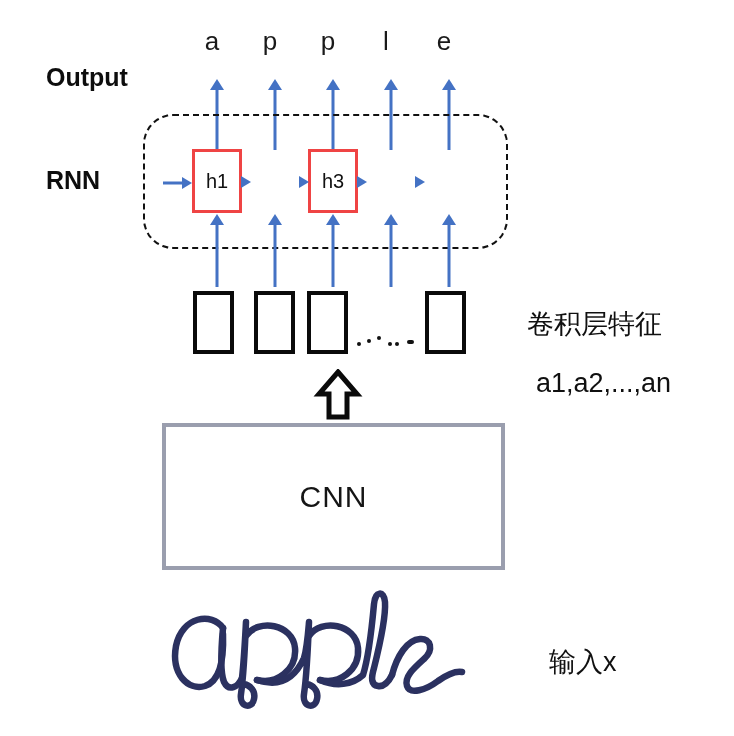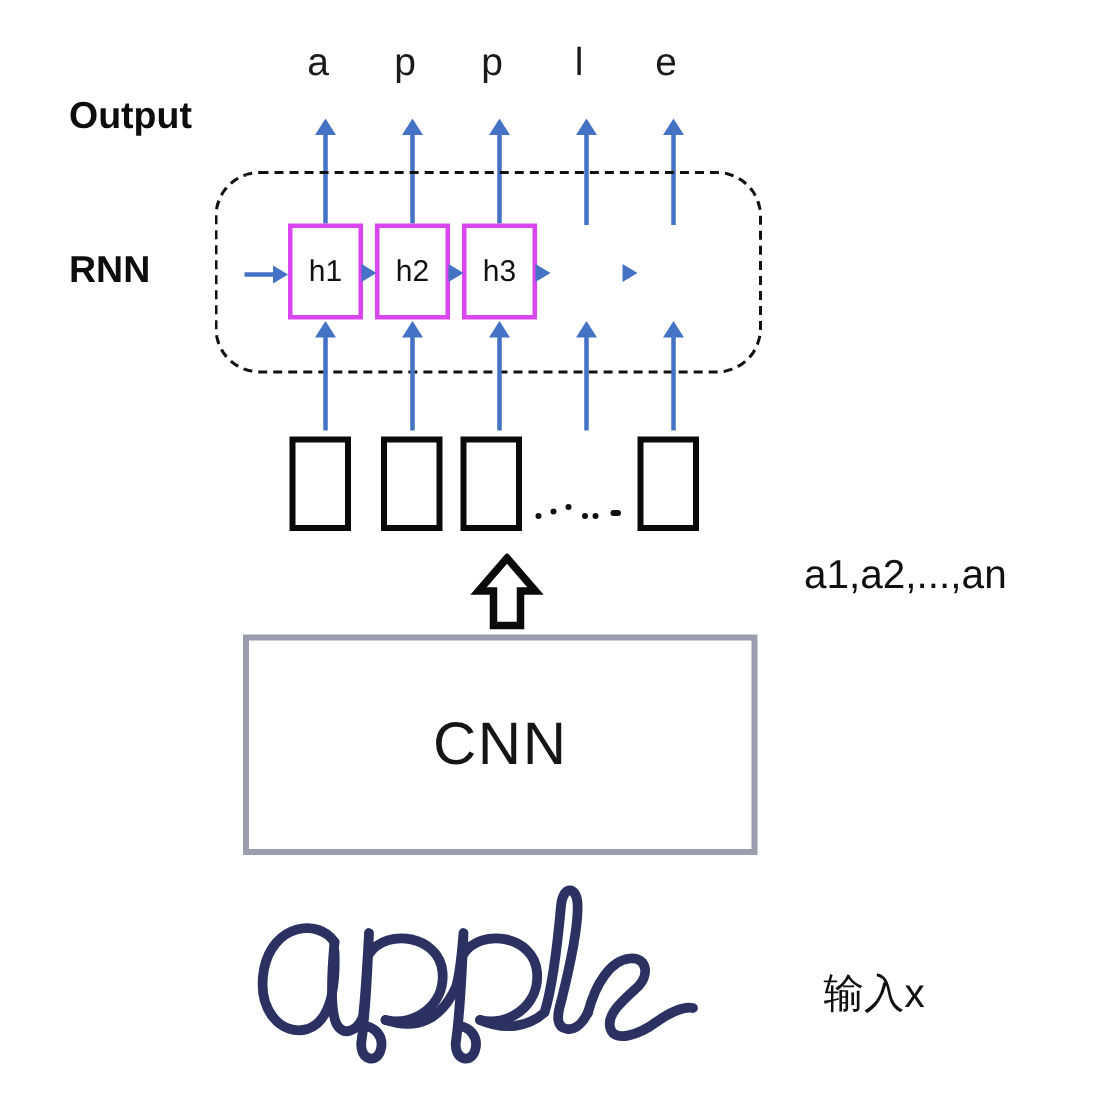--- a/index.html
+++ b/index.html
@@ -25,31 +25,31 @@
     border-left:10px solid #4472C4;}
   .arrow-right .shaft{position:absolute;left:0;right:8px;top:50%;transform:translateY(-50%);
     height:3px;background:#4472C4;}
   .gap-tri{position:absolute;width:0;height:0;
     border-top:6px solid transparent;border-bottom:6px solid transparent;
     border-left:10px solid #4472C4;}
   
   .rnn-dashed{position:absolute;left:143px;top:114px;width:365px;height:135px;
     border:2.5px dashed #111;border-radius:30px;box-sizing:border-box;}
   .cell{position:absolute;top:149px;width:50px;height:64px;background:#fff;
-    border:3px solid #d946ef;box-sizing:border-box;display:flex;align-items:center;
+    border:3px solid #ef4444;box-sizing:border-box;display:flex;align-items:center;
     justify-content:center;font-size:20px;color:#111;}
   
   .feat{position:absolute;top:291px;width:41px;height:63px;background:#fff;
     border:4px solid #0a0a0a;box-sizing:border-box;}
   .dot{position:absolute;width:4px;height:4px;border-radius:50%;background:#111;}
   
   .cnn-box{position:absolute;left:162px;top:423px;width:343px;height:147px;
     border:4px solid #9A9EAE;box-sizing:border-box;background:#fff;
     display:flex;align-items:center;justify-content:center;}
-  .cnn-box span{font-size:40px;color:#151515;letter-spacing:1px;}
+  .cnn-box span{font-size:30px;color:#151515;letter-spacing:1px;}
   .abs-svg{position:absolute;}
 </style>
 </head>
 <body>
 
 <div class="canvas">
 
   <span class="letter" style="left:197px">a</span>
   <span class="letter" style="left:255px">p</span>
   <span class="letter" style="left:313px">p</span>
@@ -83,23 +83,20 @@
   <div class="rnn-dashed"></div>
 
   <div class="arrow-right" style="left:163px;top:177px;width:29px">
       <div class="head"></div>
       <div class="shaft"></div>
     </div>
 
   <div class="cell" style="left:192px">
       <span>h1</span>
     </div>
-  <div class="cell" style="left:250px">
-      <span>h2</span>
-    </div>
   <div class="cell" style="left:308px">
       <span>h3</span>
     </div>
 
   <div class="gap-tri" style="left:241px;top:176px"></div>
   <div class="gap-tri" style="left:299px;top:176px"></div>
   <div class="gap-tri" style="left:357px;top:176px"></div>
   <div class="gap-tri" style="left:415px;top:176px"></div>
 
   <div class="arrow-up" style="left:210px;top:214px;height:73px">
@@ -128,20 +125,21 @@
   <div class="feat" style="left:307px"></div>
   <div class="feat" style="left:425px"></div>
 
   <div class="dot" style="left:357px;top:342px"></div>
   <div class="dot" style="left:367px;top:339px"></div>
   <div class="dot" style="left:377px;top:336px"></div>
   <div class="dot" style="left:388px;top:342px"></div>
   <div class="dot" style="left:395px;top:342px"></div>
   <div class="dot" style="left:407px;top:340px;width:7px;height:4px;border-radius:2px"></div>
 
+  <div class="caption" style="left:527px;top:306px">卷积层特征</div>
   <div class="caption" style="left:536px;top:368px">a1,a2,...,an</div>
 
   <svg class="abs-svg" style="left:313px;top:369px" width="50" height="52" viewBox="0 0 50 52">
     <polygon points="25,3 44,25 34,25 34,48 16,48 16,25 6,25" fill="#ffffff" stroke="#0a0a0a" stroke-width="5" stroke-linejoin="miter"></polygon>
   </svg>
 
   <div class="cnn-box">
     <span>CNN</span>
   </div>
 

